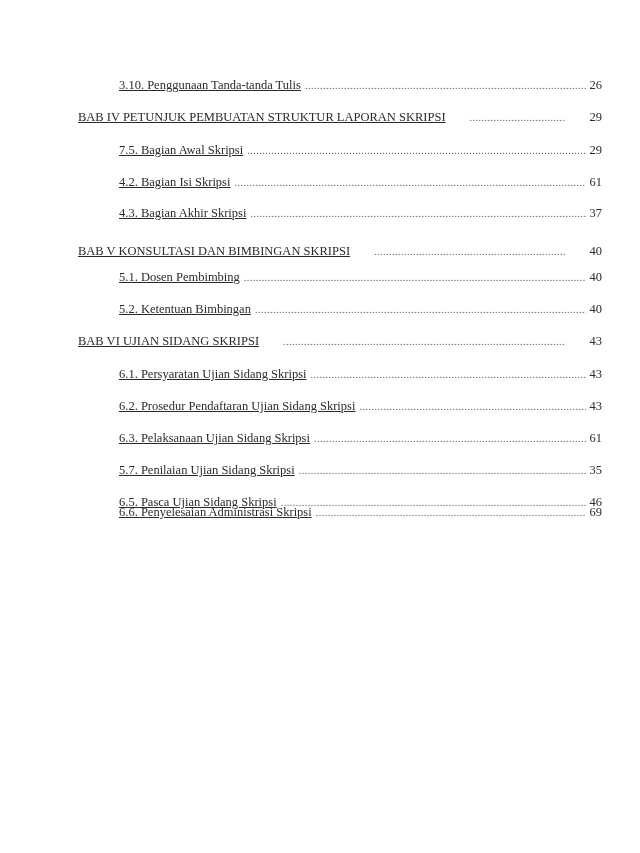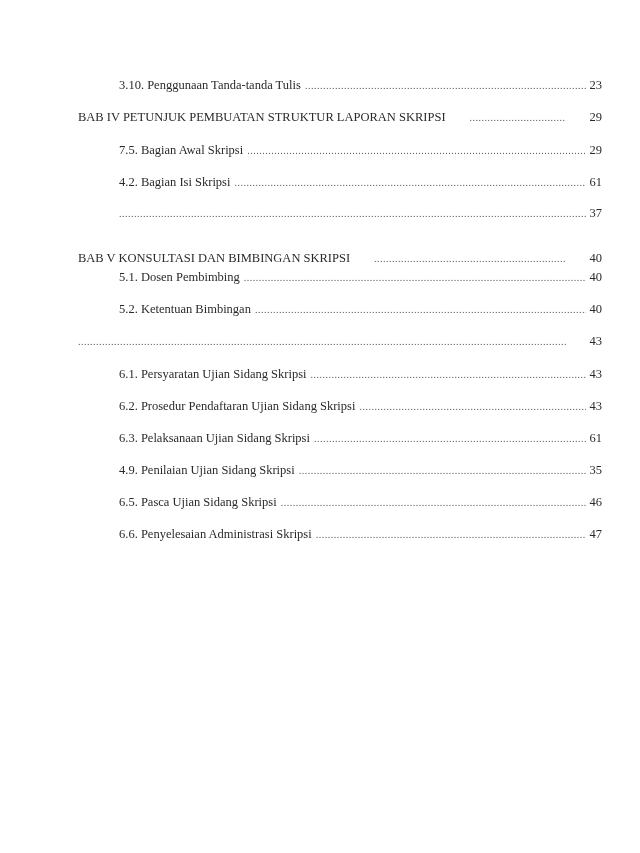--- a/index.html
+++ b/index.html
@@ -3,96 +3,98 @@
 <meta charset="utf-8">
 <style>
   html, body { margin: 0; padding: 0; background: #ffffff; }
   body { width: 640px; height: 853px; position: relative; overflow: hidden;
          font-family: "Liberation Serif", "DejaVu Serif", serif; color: #2a2a2a; }
   .toc { position: absolute; left: 0; top: 0; width: 640px; }
   .row { position: absolute; height: 18px; display: flex; align-items: baseline;
          font-size: 12.5px; line-height: 18px; white-space: nowrap; }
   .row.chapter { left: 78px; width: 524px; gap: 20px; }
   .row.sub { left: 119px; width: 483px; }
-  .label { flex: 0 0 auto; padding-right: 4px; }
+  .label { flex: 0 0 auto; padding-right: 4px; text-decoration: underline; }
   .leader { flex: 1 1 auto; overflow: hidden; color: #555; font-size: 10px;
             letter-spacing: 0.5px; }
   .leader::before { content: "................................................................................................................................................................................................................................................................"; }
   .page { flex: 0 0 auto; padding-left: 4px; text-align: right; }
 </style>
 </head>
 <body>
 
 <div class="toc">
   <div class="row sub" style="top:76px">
     <span class="label">3.10. Penggunaan Tanda-tanda Tulis</span>
     <span class="leader"></span>
-    <span class="page">23</span>
+    <span class="page">26</span>
   </div>
   <div class="row chapter" style="top:108px">
     <span class="label">BAB IV PETUNJUK PEMBUATAN STRUKTUR LAPORAN SKRIPSI</span>
     <span class="leader"></span>
     <span class="page">29</span>
   </div>
   <div class="row sub" style="top:141px">
     <span class="label">7.5. Bagian Awal Skripsi</span>
     <span class="leader"></span>
     <span class="page">29</span>
   </div>
   <div class="row sub" style="top:173px">
     <span class="label">4.2. Bagian Isi Skripsi</span>
     <span class="leader"></span>
     <span class="page">61</span>
   </div>
   <div class="row sub" style="top:204px">
+    <span class="label">4.3. Bagian Akhir Skripsi</span>
     <span class="leader"></span>
     <span class="page">37</span>
   </div>
-  <div class="row chapter" style="top:249px">
+  <div class="row chapter" style="top:242px">
     <span class="label">BAB V KONSULTASI DAN BIMBINGAN SKRIPSI</span>
     <span class="leader"></span>
     <span class="page">40</span>
   </div>
   <div class="row sub" style="top:268px">
     <span class="label">5.1. Dosen Pembimbing</span>
     <span class="leader"></span>
     <span class="page">40</span>
   </div>
   <div class="row sub" style="top:300px">
     <span class="label">5.2. Ketentuan Bimbingan</span>
     <span class="leader"></span>
     <span class="page">40</span>
   </div>
   <div class="row chapter" style="top:332px">
+    <span class="label">BAB VI UJIAN SIDANG SKRIPSI</span>
     <span class="leader"></span>
     <span class="page">43</span>
   </div>
   <div class="row sub" style="top:365px">
     <span class="label">6.1. Persyaratan Ujian Sidang Skripsi</span>
     <span class="leader"></span>
     <span class="page">43</span>
   </div>
   <div class="row sub" style="top:397px">
     <span class="label">6.2. Prosedur Pendaftaran Ujian Sidang Skripsi</span>
     <span class="leader"></span>
     <span class="page">43</span>
   </div>
   <div class="row sub" style="top:429px">
     <span class="label">6.3. Pelaksanaan Ujian Sidang Skripsi</span>
     <span class="leader"></span>
     <span class="page">61</span>
   </div>
   <div class="row sub" style="top:461px">
-    <span class="label">4.9. Penilaian Ujian Sidang Skripsi</span>
+    <span class="label">5.7. Penilaian Ujian Sidang Skripsi</span>
     <span class="leader"></span>
     <span class="page">35</span>
   </div>
   <div class="row sub" style="top:493px">
     <span class="label">6.5. Pasca Ujian Sidang Skripsi</span>
     <span class="leader"></span>
     <span class="page">46</span>
   </div>
-  <div class="row sub" style="top:525px">
+  <div class="row sub" style="top:503px">
     <span class="label">6.6. Penyelesaian Administrasi Skripsi</span>
     <span class="leader"></span>
-    <span class="page">47</span>
+    <span class="page">69</span>
   </div>
 </div>
 
 </body></html>

